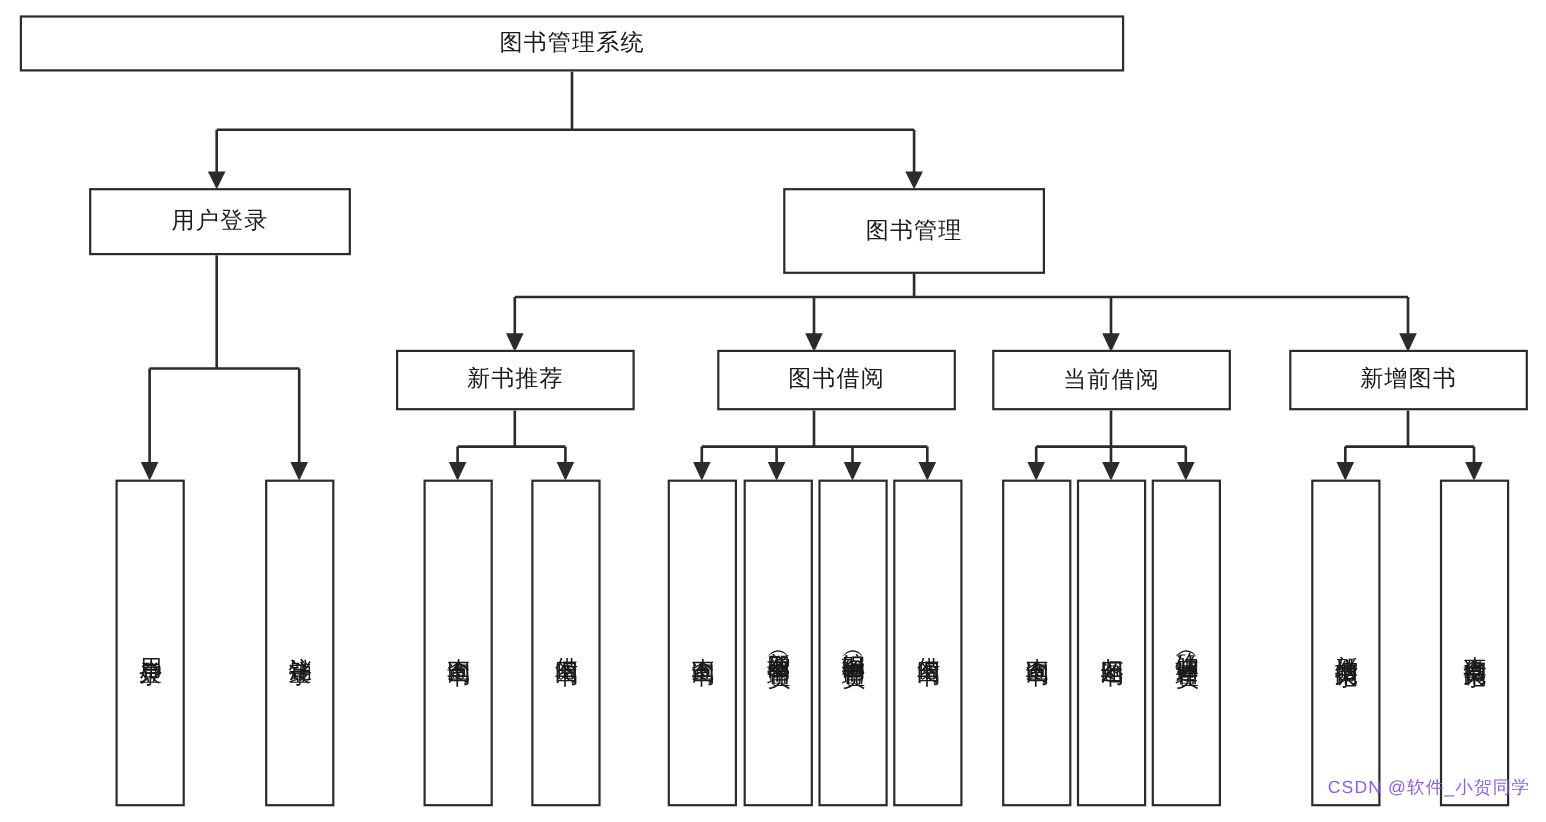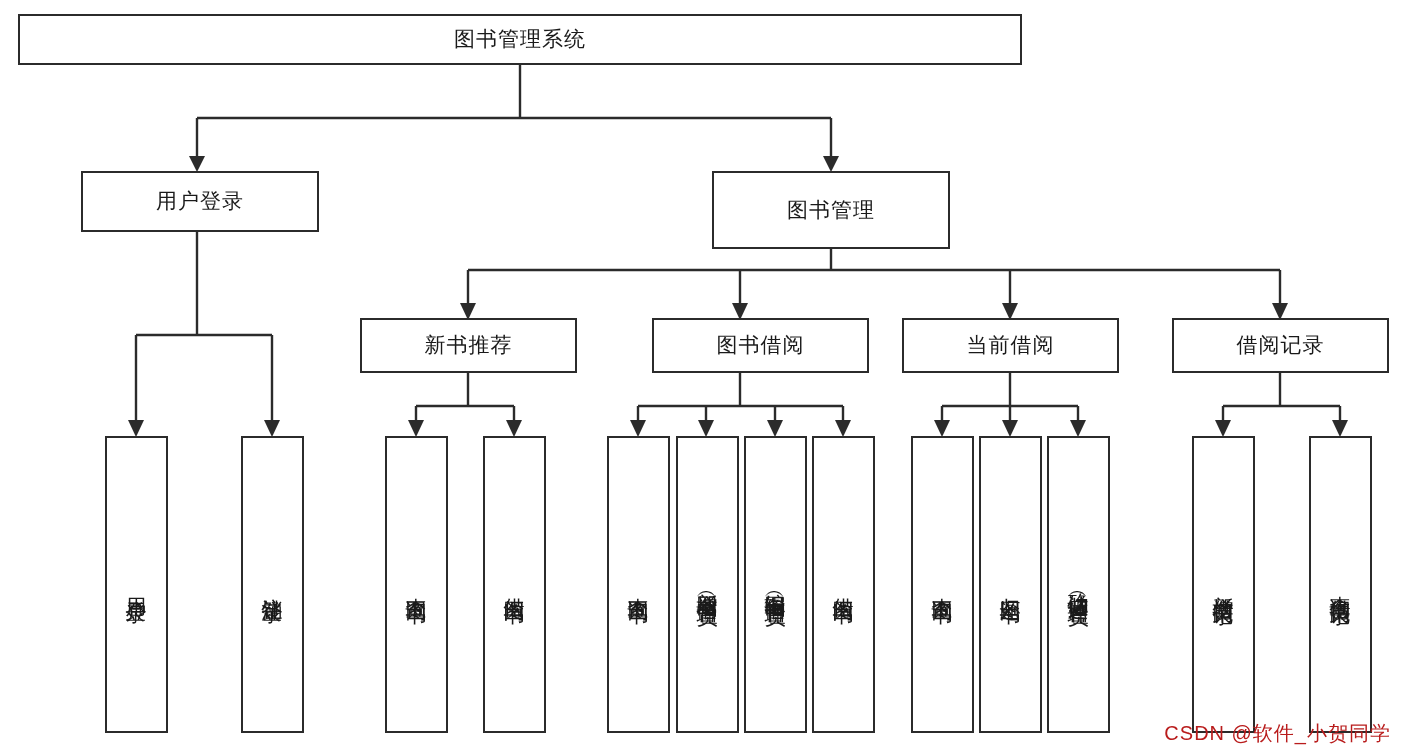--- a/index.html
+++ b/index.html
@@ -27,23 +27,23 @@
   .v-node span{
     writing-mode:vertical-rl;
     text-orientation:upright;
     font-size:21px;
     letter-spacing:2px;
     line-height:1.1;
   }
   .v-node{align-items:center;justify-content:center;padding:4px 0;}
   .watermark{
     position:absolute;
-    right:14px;bottom:0;
-    font-size:20px;
-    color:#b91c1c;
+    right:14px;bottom:20px;
+    font-size:16px;
+    color:#8b5cf6;
     letter-spacing:1px;
     z-index:5;
     white-space:nowrap;
   }
   svg line, svg path{stroke:#2b2b2b;stroke-width:2.4;fill:none;}
   svg polygon.arrowhead{fill:#2b2b2b;stroke:none;}
 </style>
 </head>
 <body>
 
@@ -127,21 +127,21 @@
 
 <div class="node h-node" style="left:632px;top:318px;width:217px;height:55px;margin-left:20px;">
   <span>图书借阅</span>
 </div>
 
 <div class="node h-node" style="left:902px;top:318px;width:217px;height:55px;font-family:Liberation Serif, serif;">
   <span>当前借阅</span>
 </div>
 
 <div class="node h-node" style="left:1172px;top:318px;width:217px;height:55px;">
-  <span>借阅记录</span>
+  <span>新增图书</span>
 </div>
 
 <div class="node v-node" style="left:105px;top:436px;width:63px;height:297px;">
   <span>用户登录</span>
 </div>
 
 <div class="node v-node" style="left:241px;top:436px;width:63px;height:297px;">
   <span>注销登录</span>
 </div>
 

